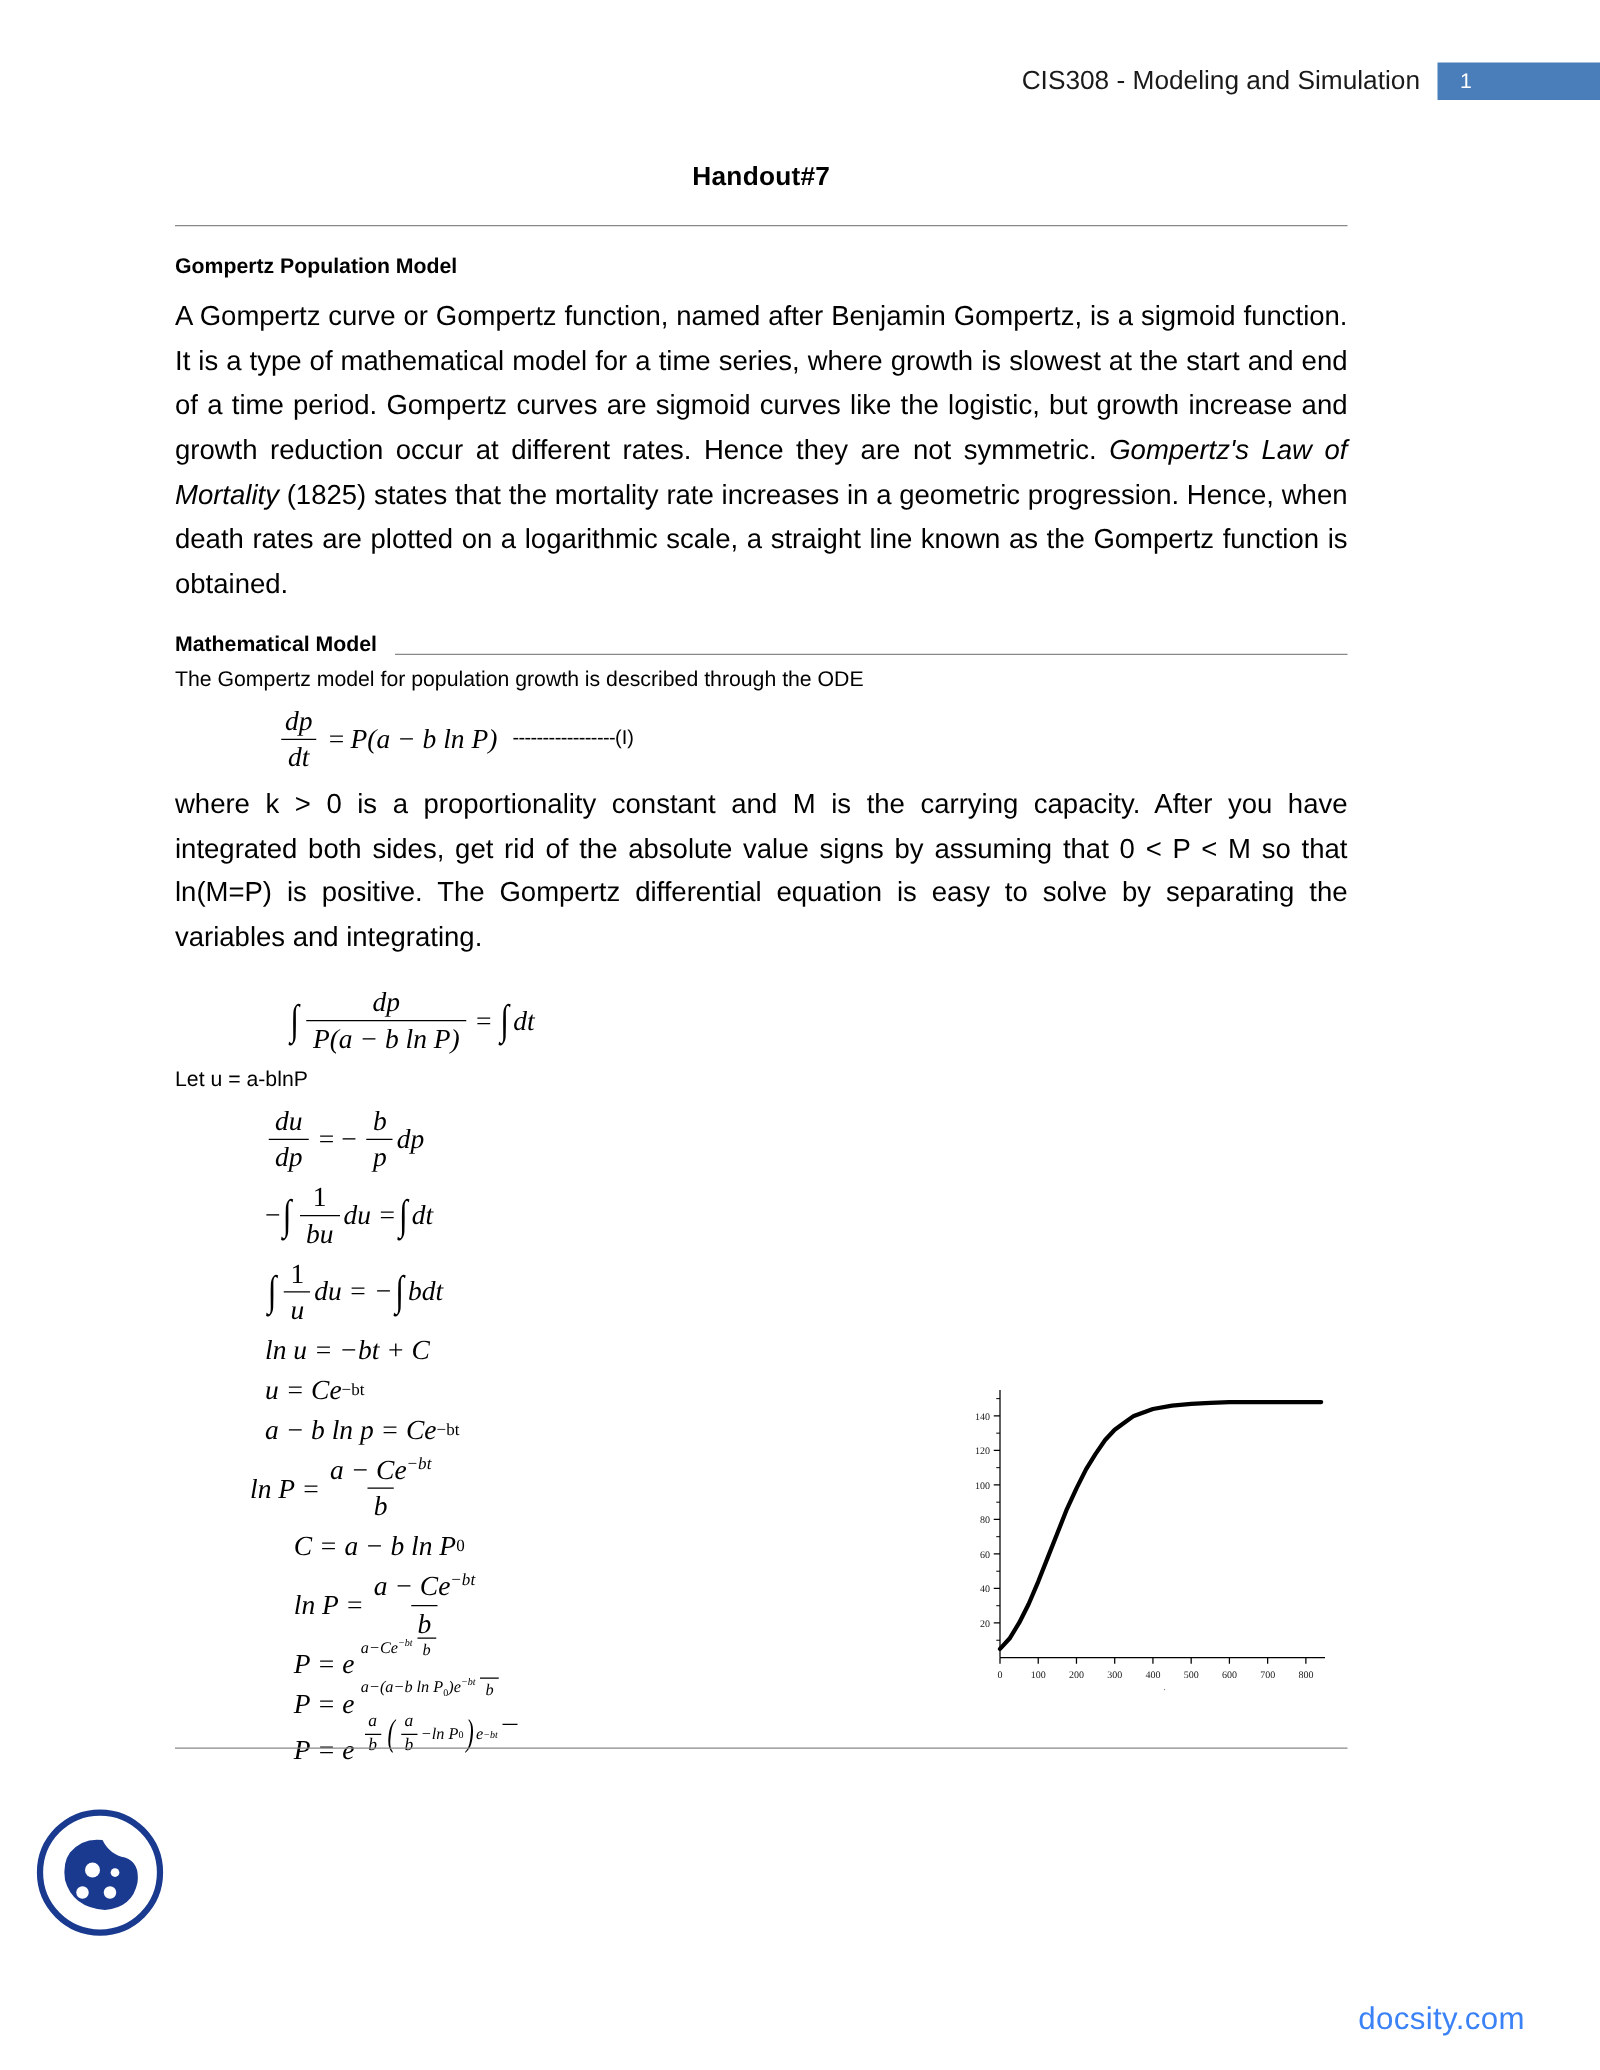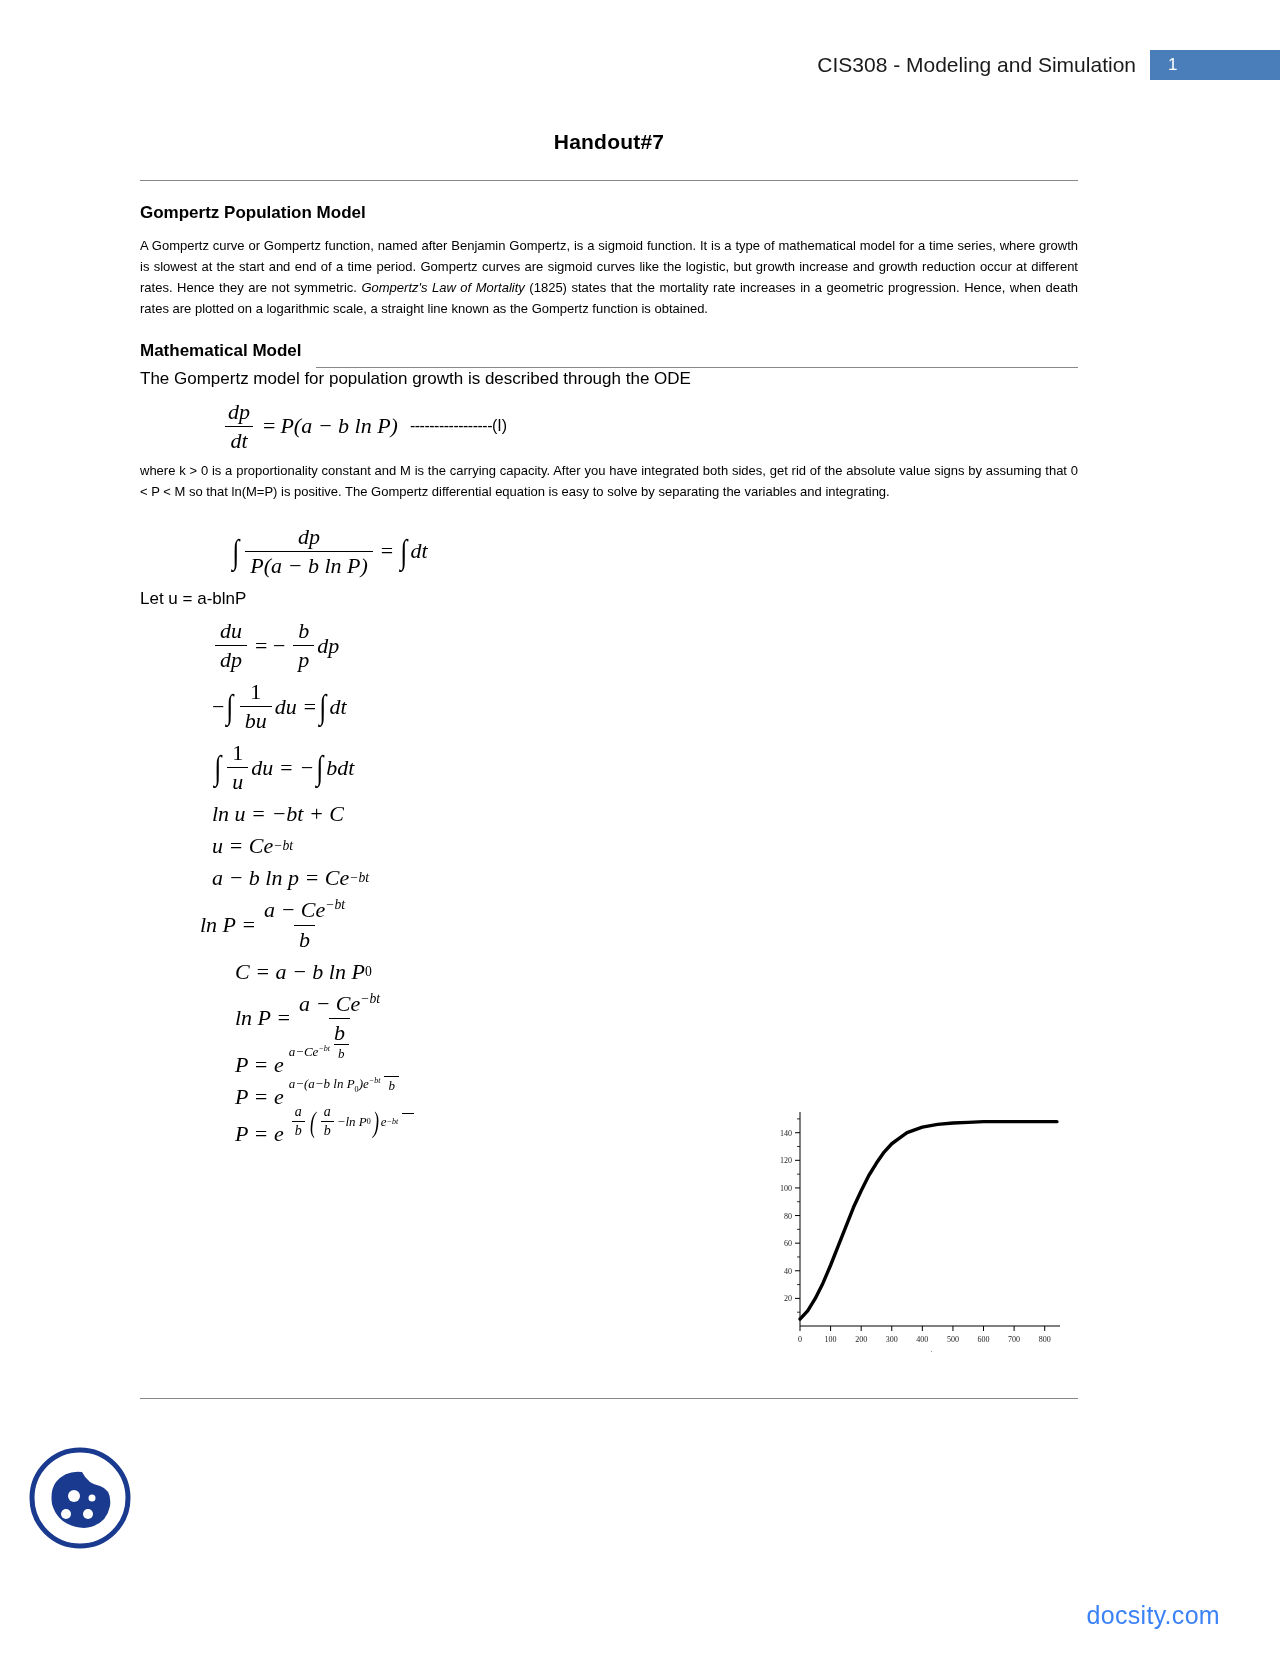--- a/index.html
+++ b/index.html
@@ -71,34 +71,34 @@
   }
 
   .section-heading {
     font-size: 17px;
     font-weight: bold;
     margin: 16px 0 12px 0;
   }
 
   .heading-with-rule {
     display: flex;
-    align-items: flex-end;
+    align-items: center;
     margin: 0 0 4px 0;
   }
   .heading-with-rule .section-heading { margin: 0; white-space: nowrap; }
   .heading-with-rule .hr-line {
     flex: 1;
     border-top: 1.4px solid #888888;
     margin-left: 14px;
     position: relative;
     top: 7px;
   }
 
   p.body-text {
-    font-size: 13px;
+    font-size: 22px;
     line-height: 1.62;
     text-align: justify;
     margin: 0 0 22px 0;
   }
   p.body-text .it { font-style: italic; }
 
   .plain-line {
     font-size: 17px;
     line-height: 1.62;
     margin: 4px 0 2px 0;
@@ -136,21 +136,21 @@
 
   .intg {
     font-size: 34px;
     font-family: "Liberation Serif", serif;
     line-height: 0.8;
     margin: 0 2px 0 1px;
     display: inline-block;
     transform: scaleX(0.75);
   }
 
-  sup.ex { font-size: 0.62em; vertical-align: super; font-style: italic; }
+  sup.ex { font-size: 0.62em; vertical-align: super; }
   sub.sb { font-size: 0.62em; vertical-align: sub; font-style: normal; }
 
   .op { margin: 0 5px; }
   .dashes { font-family: "Liberation Sans", sans-serif; font-size: 16px; letter-spacing: -0.5px; margin-left: 12px; }
   .eqnum { font-family: "Liberation Sans", sans-serif; font-size: 16px; }
 
   .expbox {
     display: inline-flex;
     flex-direction: row;
     align-items: center;

